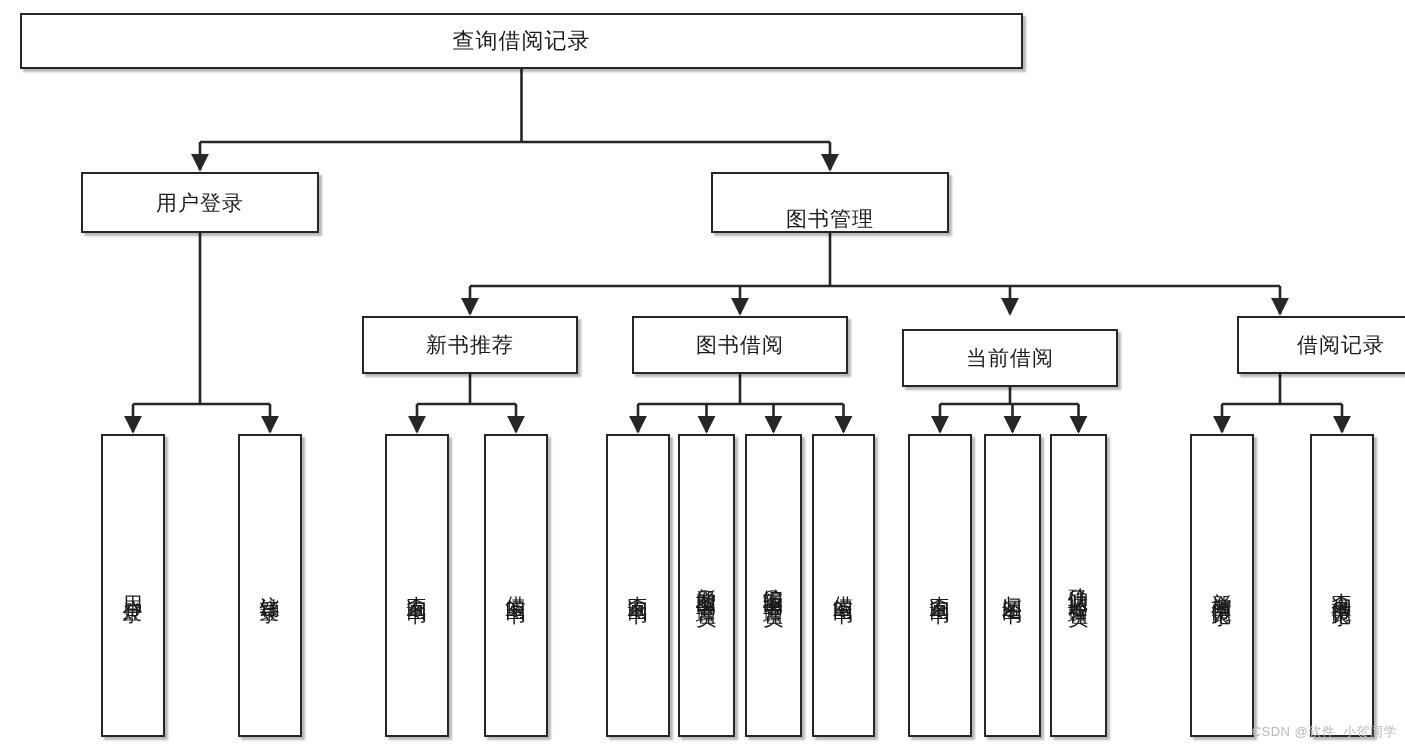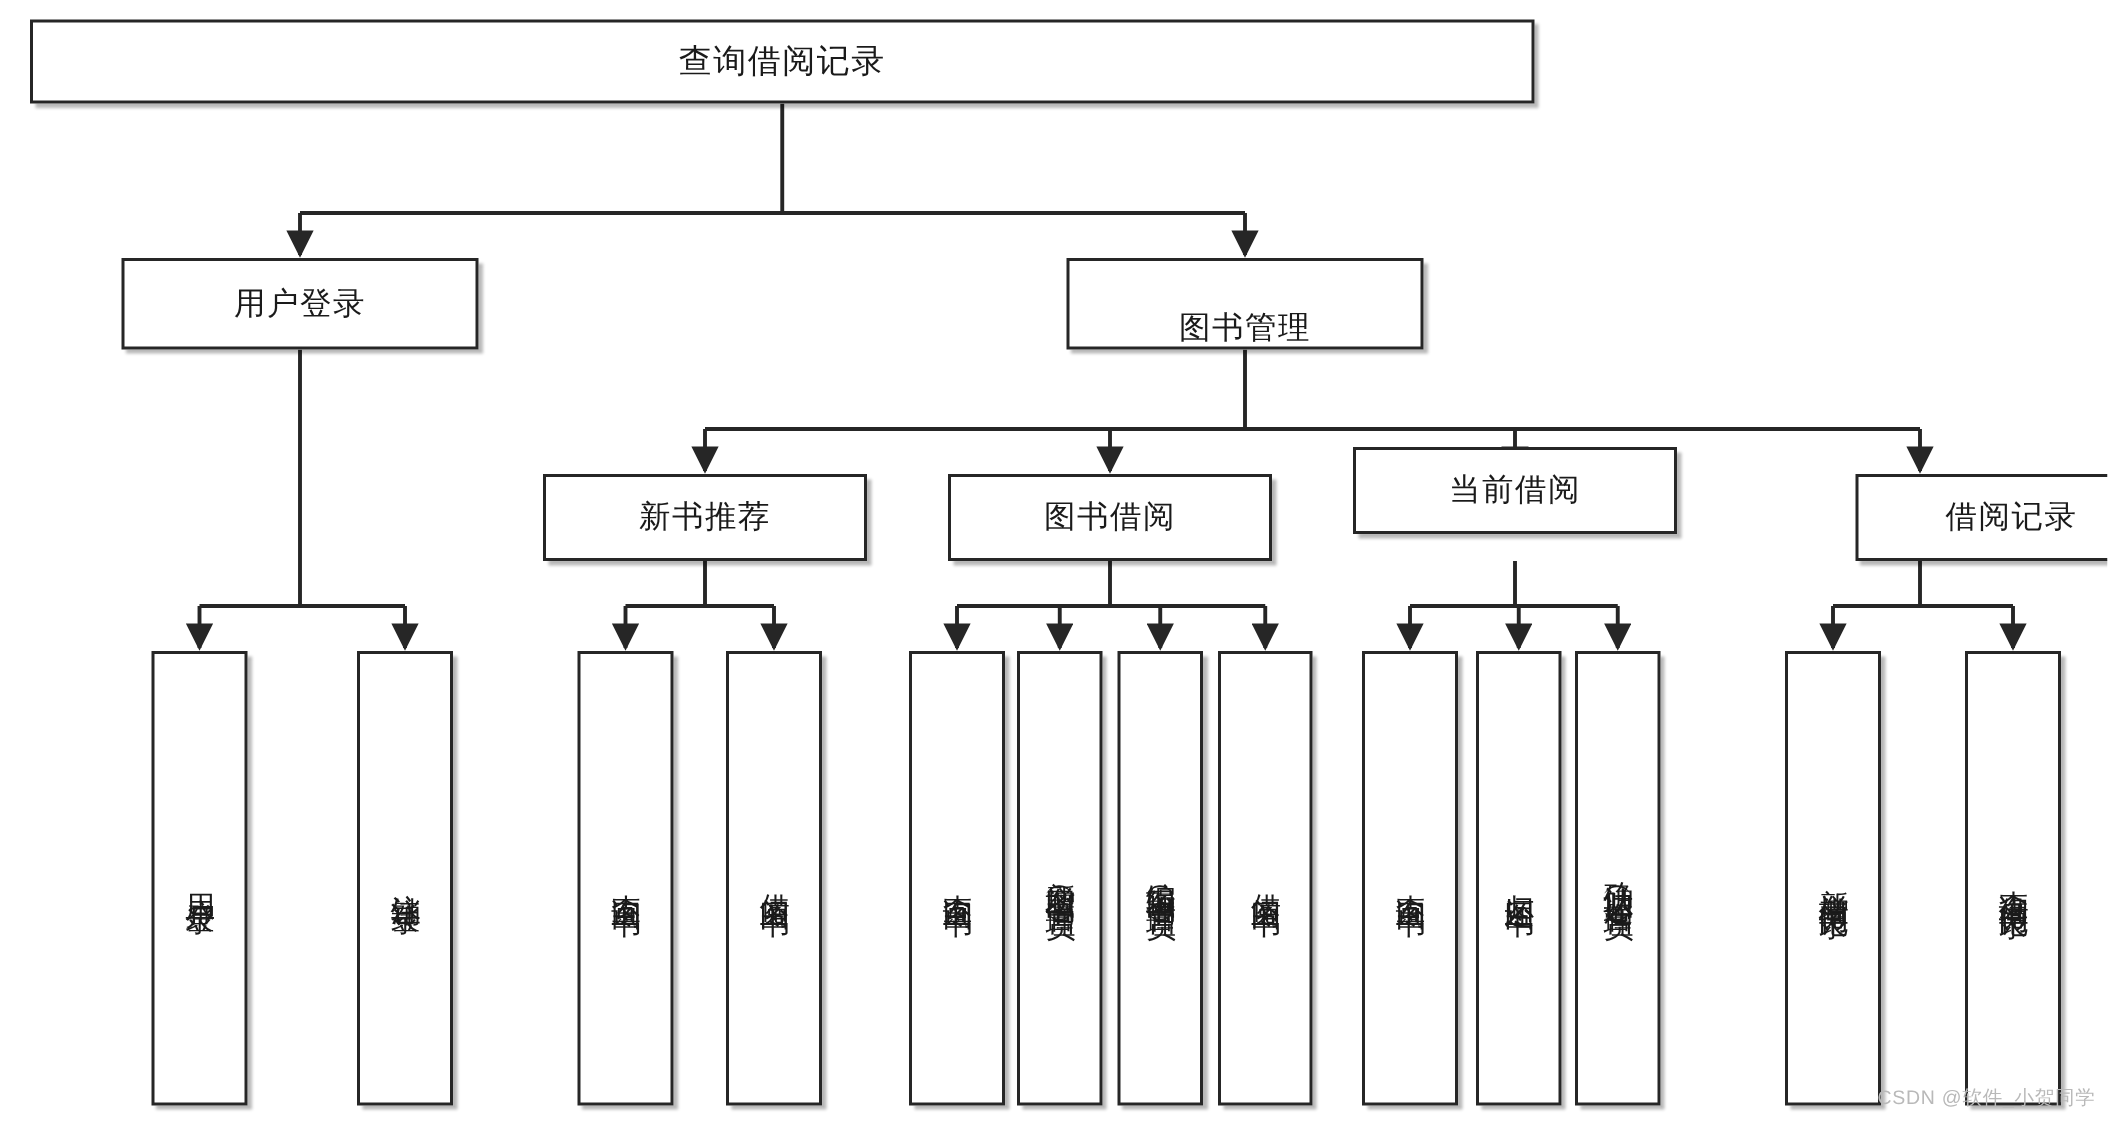--- a/index.html
+++ b/index.html
@@ -127,21 +127,21 @@
   </div>
 
   <div class="node" id="node-l3_book_borrow" style="left: 632px; top: 316px; width: 216px; height: 58px;">
     <span class="label">图书借阅</span>
   </div>
 
   <div class="node" id="node-l3_new_book_rec" style="left: 362px; top: 316px; width: 216px; height: 58px;">
     <span class="label">新书推荐</span>
   </div>
 
-  <div class="node" id="node-l3_current_borrow" style="left: 902px; top: 298px; width: 216px; height: 58px;">
+  <div class="node" id="node-l3_current_borrow" style="left: 902px; top: 329px; width: 216px; height: 58px;">
     <span class="label">当前借阅</span>
   </div>
 
   <div class="node" id="node-l3_borrow_record" style="left: 1237px; top: 316px; width: 208px; height: 58px;">
     <span class="label">借阅记录</span>
   </div>
 
   <div class="node leaf" id="node-leaf_user_login" style="left: 101px; top: 434px; width: 64px; height: 303px;">
     <span class="label">用户登录</span>
   </div>

